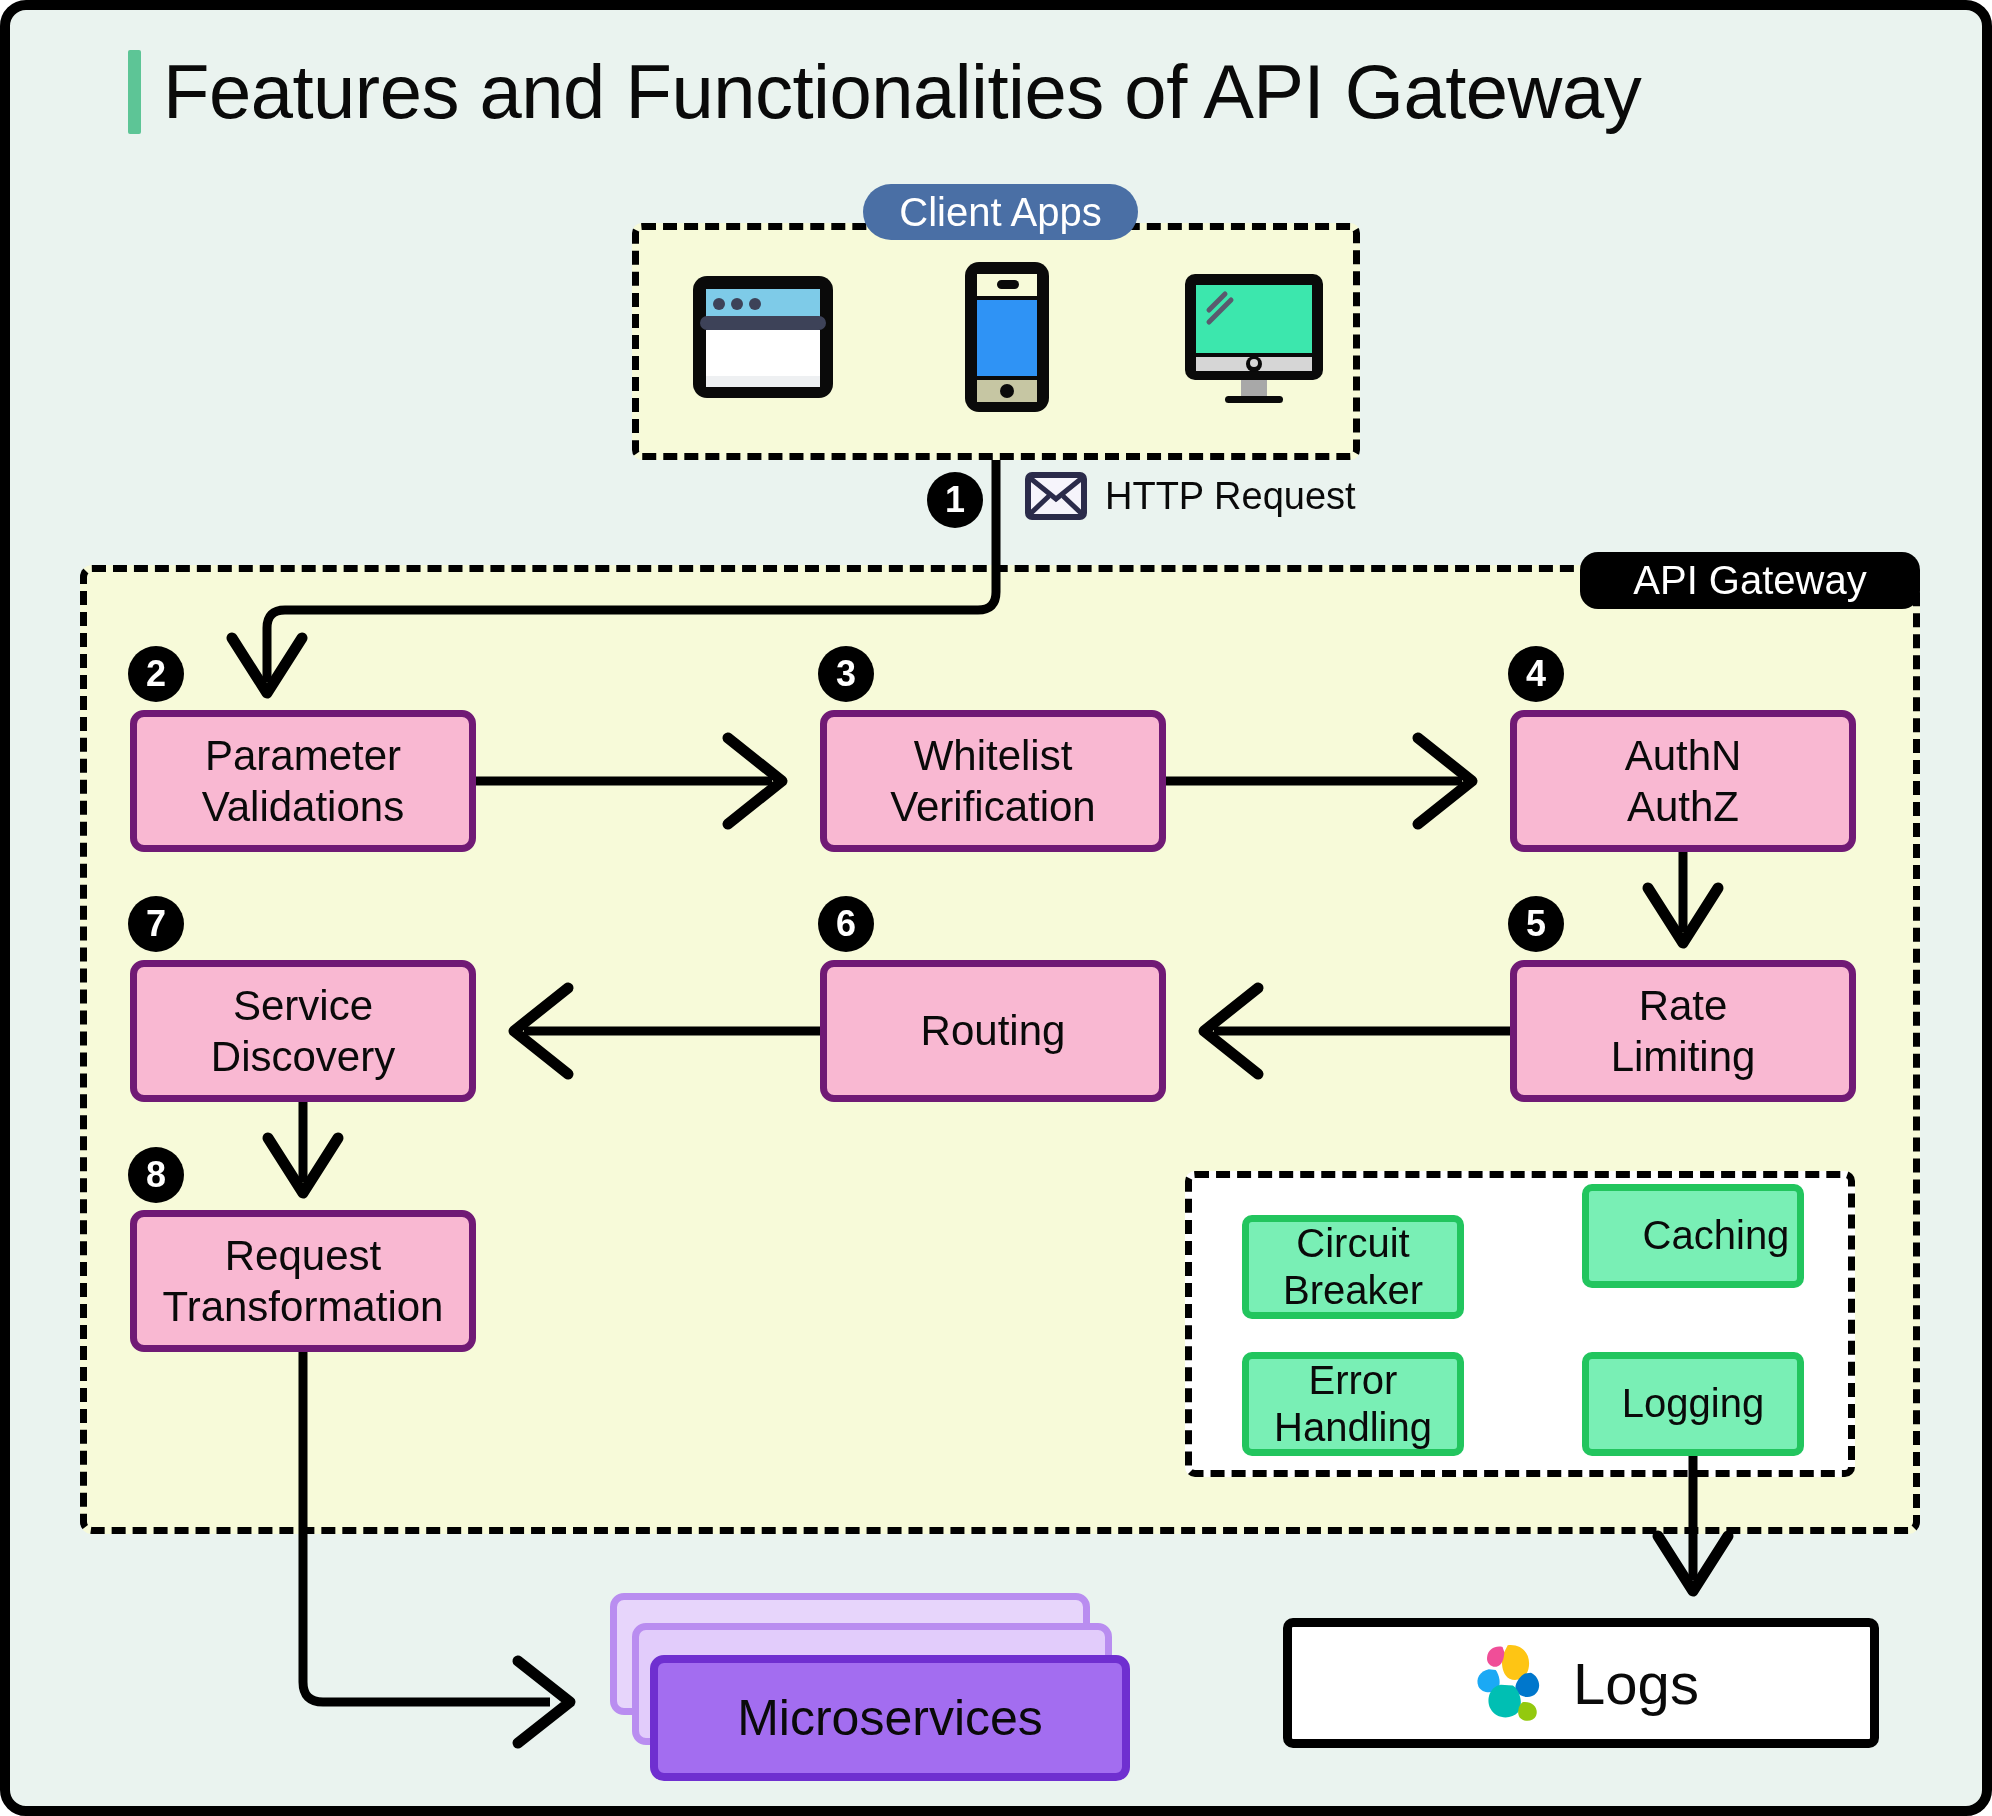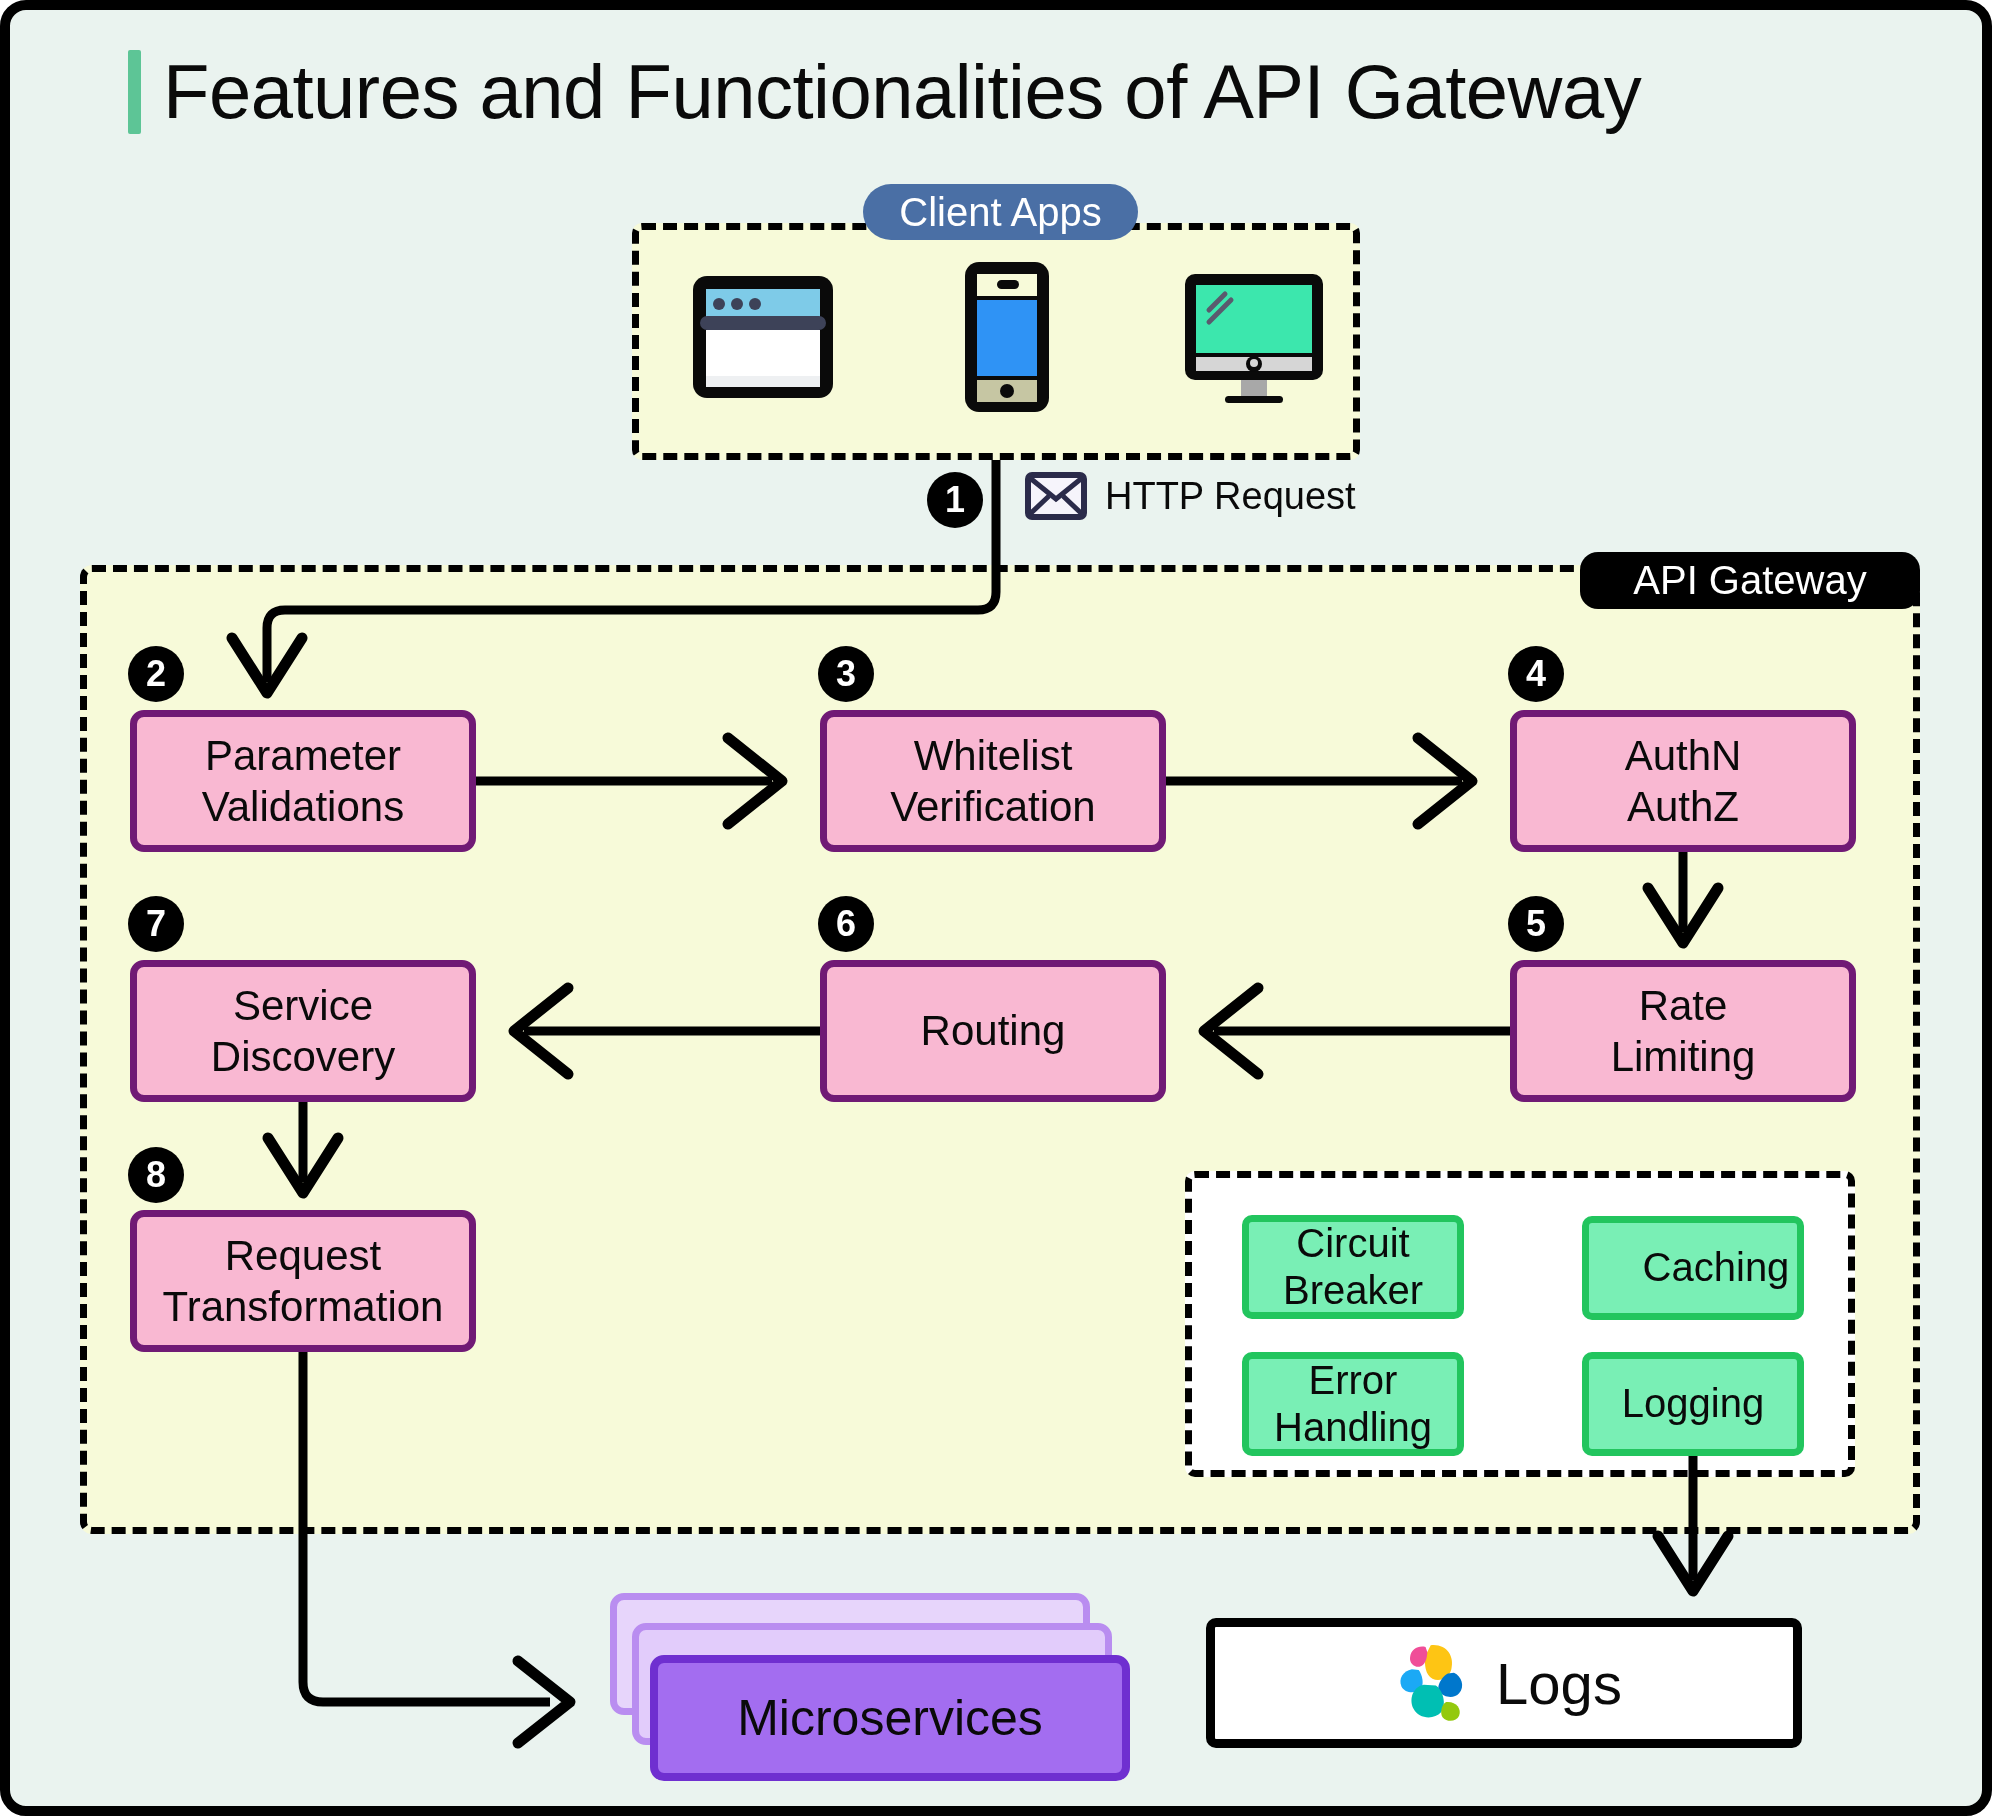--- a/index.html
+++ b/index.html
@@ -185,21 +185,21 @@
   #ms-front {
     left: 40px; top: 62px; width: 480px; height: 126px;
     background: #a36df0; border: 8px solid #6f2fd0;
     display: flex; align-items: center; justify-content: center;
     font-size: 50px; color: #0a0a0a;
   }
 
   
   #logs-box {
     position: absolute;
-    left: 1196px;
+    left: 1273px;
     top: 1608px;
     width: 596px;
     height: 130px;
     box-sizing: border-box;
     background: #ffffff;
     border: 9px solid #000000;
     border-radius: 10px;
     display: flex;
     align-items: center;
     justify-content: center;
@@ -370,21 +370,21 @@
     </div>
   </div>
 
   <div class="feature-box" style="left:1232px; top:1205px; width:222px; height:104px;">
     <div>
       <span>Circuit</span>
       <span>Breaker</span>
     </div>
   </div>
 
-  <div class="feature-box" style="left:1572px; top:1206px; width:222px; height:104px;padding-left:46px;">
+  <div class="feature-box" style="left:1572px; top:1174px; width:222px; height:104px;padding-left:46px;">
     <div>
       <span>Caching</span>
     </div>
   </div>
 
   <div class="feature-box" style="left:1232px; top:1342px; width:222px; height:104px;">
     <div>
       <span>Error</span>
       <span>Handling</span>
     </div>

